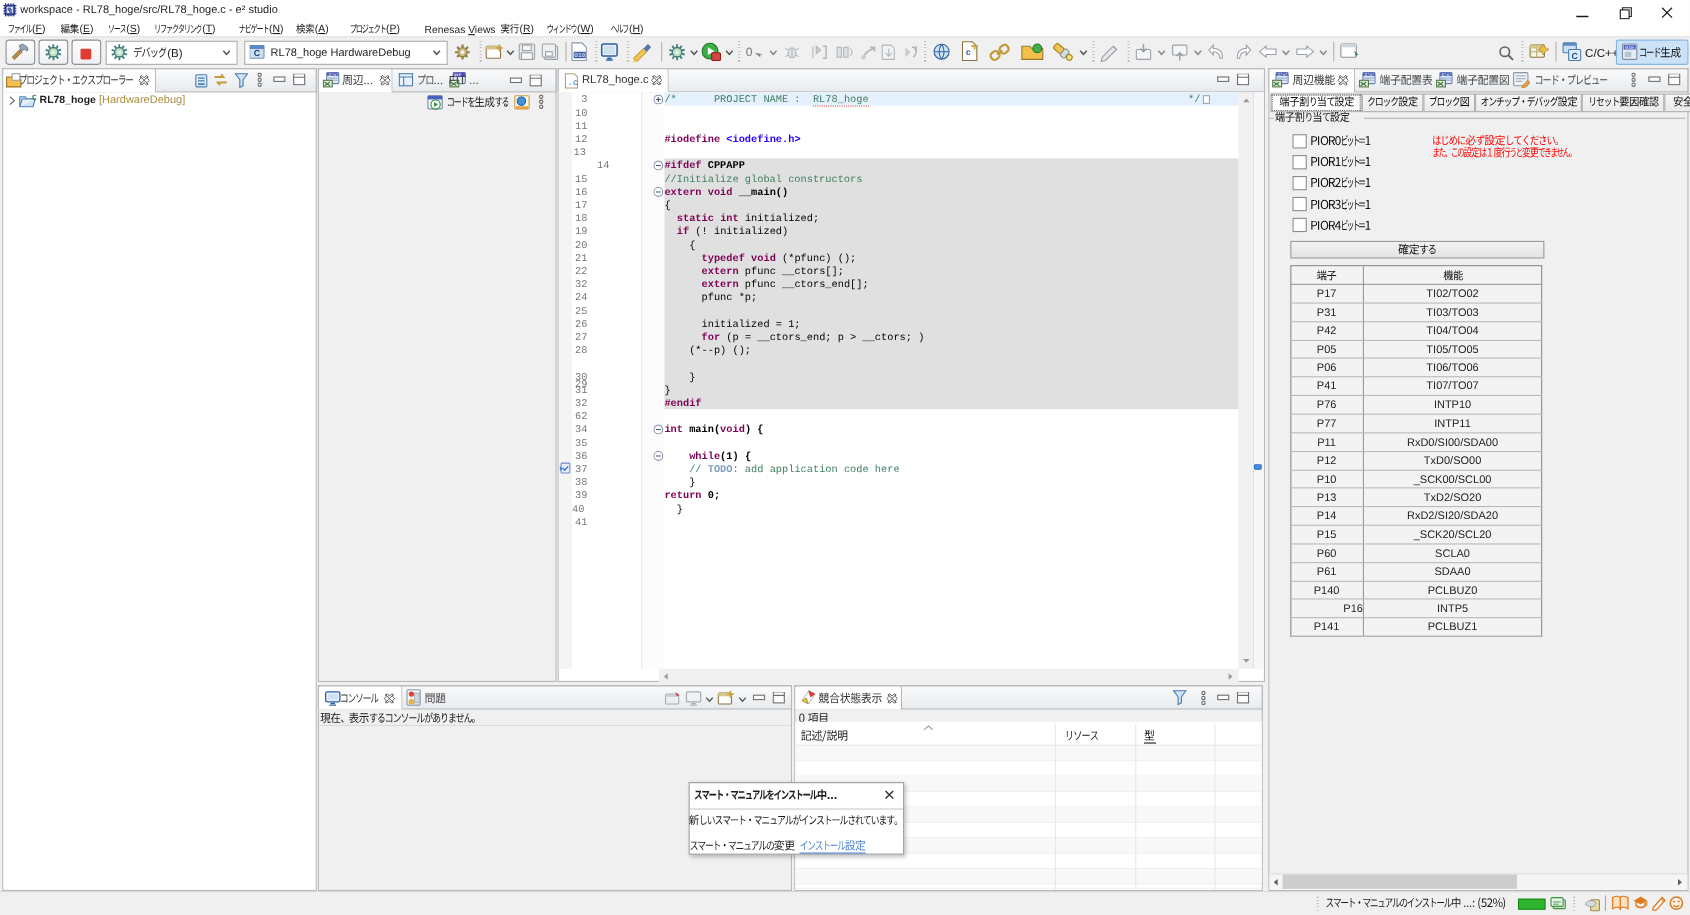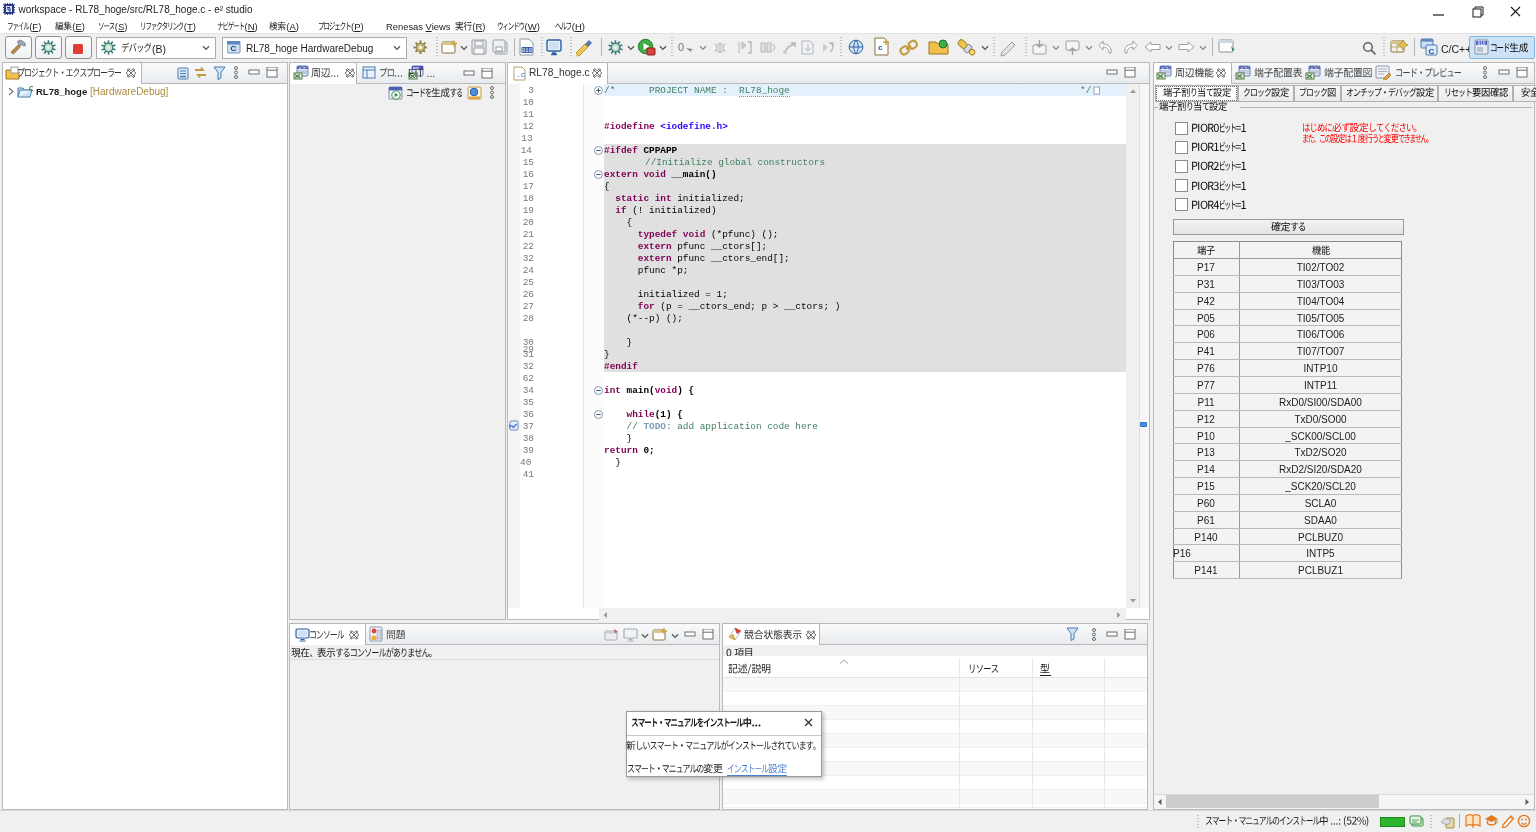--- a/index.html
+++ b/index.html
@@ -539,24 +539,24 @@
 <div class="ab" style="left:583px;top:84px;width:21px;height:524px;background:#fcfcfc;border-left:1px solid #e6e6e6;"></div>
 <div class="ab" style="left:604px;top:84px;width:522px;height:524px;background:#fff;"></div>
 <div class="ab" style="left:604px;top:144px;width:522px;height:228px;background:#e0e0e0;"></div>
 <div class="ab" style="left:604px;top:84px;width:522px;height:12px;background:#e4f1fd;"></div>
 <div class="ab" style="left:520px;top:85px;font:9.4px 'Liberation Mono',monospace;width:14px;text-align:right;white-space:pre;color:#787878">3</div>
 <div class="ab" style="left:520px;top:97px;font:9.4px 'Liberation Mono',monospace;width:14px;text-align:right;white-space:pre;color:#787878">10</div>
 <div class="ab" style="left:520px;top:109px;font:9.4px 'Liberation Mono',monospace;width:14px;text-align:right;white-space:pre;color:#787878">11</div>
 <div class="ab" style="left:520px;top:121px;font:9.4px 'Liberation Mono',monospace;width:14px;text-align:right;white-space:pre;color:#787878">12</div>
 <div class="ab cl" style="left:604px;top:121px;"><span class="kw">#iodefine</span><span class="pl"> </span><span class="st">&lt;iodefine.h&gt;</span></div>
 <div class="ab" style="left:520px;top:133px;font:9.4px 'Liberation Mono',monospace;width:14px;text-align:center;white-space:pre;color:#787878">13</div>
-<div class="ab" style="left:518px;top:145px;font:9.4px 'Liberation Mono',monospace;width:14px;text-align:right;white-space:pre;color:#787878">14</div>
+<div class="ab" style="left:540px;top:145px;font:9.4px 'Liberation Mono',monospace;width:14px;text-align:right;white-space:pre;color:#787878">14</div>
 <div class="ab cl" style="left:604px;top:145px;"><span class="kw">#ifdef</span><span class="plb"> CPPAPP</span></div>
 <div class="ab" style="left:520px;top:157px;font:9.4px 'Liberation Mono',monospace;width:14px;text-align:right;white-space:pre;color:#787878">15</div>
-<div class="ab cl" style="left:604px;top:157px;margin-left:41px;"><span class="cm">//Initialize global constructors</span></div>
+<div class="ab cl" style="left:604px;top:157px;"><span class="cm">//Initialize global constructors</span></div>
 <div class="ab" style="left:520px;top:169px;font:9.4px 'Liberation Mono',monospace;width:14px;text-align:right;white-space:pre;color:#787878">16</div>
 <div class="ab cl" style="left:604px;top:169px;"><span class="kw">extern</span><span class="pl"> </span><span class="kw">void</span><span class="plb"> __main()</span></div>
 <div class="ab" style="left:520px;top:181px;font:9.4px 'Liberation Mono',monospace;width:14px;text-align:right;white-space:pre;color:#787878">17</div>
 <div class="ab cl" style="left:604px;top:181px;"><span class="pl">{</span></div>
 <div class="ab" style="left:520px;top:193px;font:9.4px 'Liberation Mono',monospace;width:14px;text-align:right;white-space:pre;color:#787878">18</div>
 <div class="ab cl" style="left:604px;top:193px;"><span class="pl">  </span><span class="kw">static</span><span class="pl"> </span><span class="kw">int</span><span class="pl"> initialized;</span></div>
 <div class="ab" style="left:520px;top:205px;font:9.4px 'Liberation Mono',monospace;width:14px;text-align:right;white-space:pre;color:#787878">19</div>
 <div class="ab cl" style="left:604px;top:205px;"><span class="pl">  </span><span class="kw">if</span><span class="pl"> (! initialized)</span></div>
 <div class="ab" style="left:520px;top:217px;font:9.4px 'Liberation Mono',monospace;width:14px;text-align:right;white-space:pre;color:#787878">20</div>
 <div class="ab cl" style="left:604px;top:217px;"><span class="pl">    {</span></div>
@@ -1175,21 +1175,21 @@
 <div class="ab" style="left:1173px;top:493.9px;width:229px;height:1px;background:#b9b9b9;"></div>
 <div class="ab" style="left:1173px;top:497.9px;font:10px 'Liberation Sans',sans-serif;width:66px;text-align:center;white-space:pre;color:#222">P60</div>
 <div class="ab" style="left:1239px;top:497.9px;font:10px 'Liberation Sans',sans-serif;width:163px;text-align:center;white-space:pre;color:#222">SCLA0</div>
 <div class="ab" style="left:1173px;top:510.75px;width:229px;height:1px;background:#b9b9b9;"></div>
 <div class="ab" style="left:1173px;top:514.75px;font:10px 'Liberation Sans',sans-serif;width:66px;text-align:center;white-space:pre;color:#222">P61</div>
 <div class="ab" style="left:1239px;top:514.75px;font:10px 'Liberation Sans',sans-serif;width:163px;text-align:center;white-space:pre;color:#222">SDAA0</div>
 <div class="ab" style="left:1173px;top:527.6px;width:229px;height:1px;background:#b9b9b9;"></div>
 <div class="ab" style="left:1173px;top:531.6px;font:10px 'Liberation Sans',sans-serif;width:66px;text-align:center;white-space:pre;color:#222">P140</div>
 <div class="ab" style="left:1239px;top:531.6px;font:10px 'Liberation Sans',sans-serif;width:163px;text-align:center;white-space:pre;color:#222">PCLBUZ0</div>
 <div class="ab" style="left:1173px;top:544.45px;width:229px;height:1px;background:#b9b9b9;"></div>
-<div class="ab" style="left:1173px;top:548.45px;font:10px 'Liberation Sans',sans-serif;width:66px;text-align:left;white-space:pre;color:#222">P16</div>
+<div class="ab" style="left:1173px;top:548.45px;font:10px 'Liberation Sans',sans-serif;width:66px;text-align:right;white-space:pre;color:#222">P16</div>
 <div class="ab" style="left:1239px;top:548.45px;font:10px 'Liberation Sans',sans-serif;width:163px;text-align:center;white-space:pre;color:#222">INTP5</div>
 <div class="ab" style="left:1173px;top:561.3px;width:229px;height:1px;background:#b9b9b9;"></div>
 <div class="ab" style="left:1173px;top:565.3px;font:10px 'Liberation Sans',sans-serif;width:66px;text-align:center;white-space:pre;color:#222">P141</div>
 <div class="ab" style="left:1239px;top:565.3px;font:10px 'Liberation Sans',sans-serif;width:163px;text-align:center;white-space:pre;color:#222">PCLBUZ1</div>
 <div class="ab" style="left:1173px;top:578.15px;width:229px;height:1px;background:#b9b9b9;"></div>
 <div class="ab" style="left:1154px;top:794px;width:380px;height:15px;background:#f5f5f5;border-top:1px solid #dcdcdc;"></div>
 <svg class="ab" style="left:1156px;top:798px;" width="7" height="8" viewBox="0 0 7 8">
     <path d="M5.5 1L2 4l3.5 3z" fill="#5a5a5a"></path>
   </svg>
 <svg class="ab" style="left:1524px;top:798px;" width="7" height="8" viewBox="0 0 7 8">

